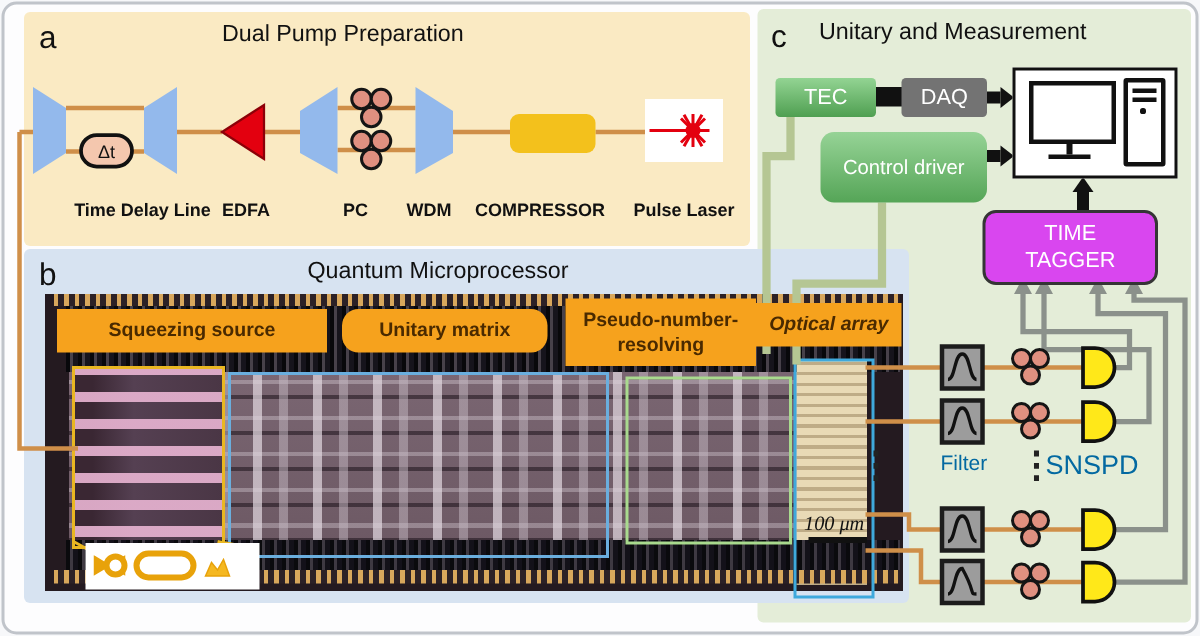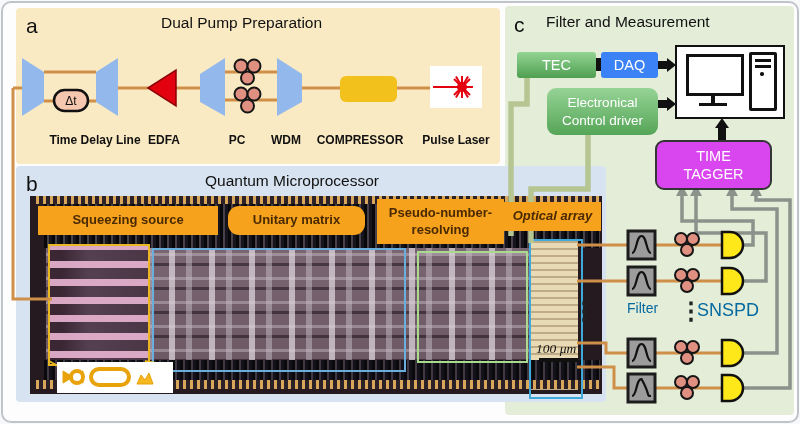--- a/index.html
+++ b/index.html
@@ -36,22 +36,22 @@
   #box-cyan{left:529px;top:239px;width:50px;height:156px;border:2.5px solid #3fa9dc;z-index:4;}
   .inset{position:absolute;left:57px;top:362px;width:116px;height:31px;background:#fff;z-index:6;}
   
   .region-label{position:absolute;background:#f6a21d;color:#4a2a00;font-size:13px;font-weight:600;text-align:center;z-index:6;display:flex;align-items:center;justify-content:center;line-height:1.25;}
   #lbl-squeeze{left:38px;top:206px;width:180px;height:29px;}
   #lbl-unitary{left:228px;top:206px;width:137px;height:29px;border-radius:11px;}
   #lbl-pseudo{left:377px;top:199px;width:123px;height:45px;padding:0 2px;}
   #lbl-optical{left:504px;top:202px;width:97px;height:29px;font-style:italic;}
   
   .cbox{position:absolute;color:#fff;text-align:center;z-index:6;display:flex;align-items:center;justify-content:center;}
-  #tec{left:517px;top:52px;width:79px;height:26px;background:linear-gradient(#93d493,#4f9f51);border-radius:3px;font-size:14.5px;}
-  #daq{left:601px;top:52px;width:57px;height:26px;background:#3b82f6;border-radius:3px;font-size:14.5px;}
+  #tec{left:517px;top:52px;width:67px;height:26px;background:linear-gradient(#93d493,#4f9f51);border-radius:3px;font-size:14.5px;}
+  #daq{left:601px;top:52px;width:57px;height:26px;background:#737373;border-radius:3px;font-size:14.5px;}
   #ecd{left:547px;top:88px;width:111px;height:47px;background:linear-gradient(#96d396,#55a557);border-radius:9px;font-size:13.5px;line-height:1.3;}
   #tagger{left:655px;top:140px;width:113px;height:46px;background:#d946ef;border:2px solid #353535;border-radius:9px;font-size:14.5px;line-height:1.25;font-weight:500;}
   
   .pc-box{position:absolute;left:675px;top:45px;width:106px;height:70px;background:#fff;border:2.5px solid #111;z-index:6;}
   .monitor{position:absolute;left:9px;top:7px;width:52px;height:36px;border:3px solid #111;background:#fff;}
   .monitor-neck{position:absolute;left:34px;top:49px;width:4px;height:7px;background:#111;}
   .monitor-base{position:absolute;left:22px;top:56px;width:28px;height:3px;background:#111;}
   .tower{position:absolute;left:72px;top:5px;width:22px;height:53px;border:3px solid #111;border-radius:2px;background:#fff;}
   .tower .l1{position:absolute;left:3px;top:4px;right:3px;height:2.5px;background:#111;}
   .tower .l2{position:absolute;left:3px;top:10px;right:3px;height:2.5px;background:#111;}
@@ -235,38 +235,37 @@
     <line x1="145" y1="361" x2="172" y2="366"></line>
   </g>
 </svg>
 
 <div class="region-label" id="lbl-squeeze">Squeezing source</div>
 <div class="region-label" id="lbl-unitary">Unitary matrix</div>
 <div class="region-label" id="lbl-pseudo">Pseudo-number-resolving</div>
 <div class="region-label" id="lbl-optical">Optical array</div>
 
 <div class="corner-label" style="left:26px;top:14px;">a</div>
-<div class="panel-title" style="left:161px;top:14px;">Dual Pump Preparation</div>
+<div class="panel-title" style="left:148px;top:14px;">Dual Pump Preparation</div>
 <div class="corner-label" style="left:26px;top:172px;">b</div>
 <div class="panel-title" style="left:205px;top:172px;">Quantum Microprocessor</div>
 <div class="corner-label" style="left:514px;top:13px;">c</div>
-<div class="panel-title" style="left:546px;top:13px;">Filter and Measurement</div>
+<div class="panel-title" style="left:546px;top:13px;">Unitary and Measurement</div>
 
 <div class="comp-label" style="left:95px;top:133px;">Time Delay Line</div>
 <div class="comp-label" style="left:164px;top:133px;">EDFA</div>
 <div class="comp-label" style="left:237px;top:133px;">PC</div>
 <div class="comp-label" style="left:286px;top:133px;">WDM</div>
 <div class="comp-label" style="left:360px;top:133px;">COMPRESSOR</div>
 <div class="comp-label" style="left:456px;top:133px;">Pulse Laser</div>
 
 <div class="cbox" id="tec">TEC</div>
 <div class="cbox" id="daq">DAQ</div>
 <div class="cbox" id="ecd">
   <div>
-      <div>Electronical</div>
       <div>Control driver</div>
     </div>
 </div>
 <div class="cbox" id="tagger">
   <div>
       <div>TIME</div>
       <div>TAGGER</div>
     </div>
 </div>
 

